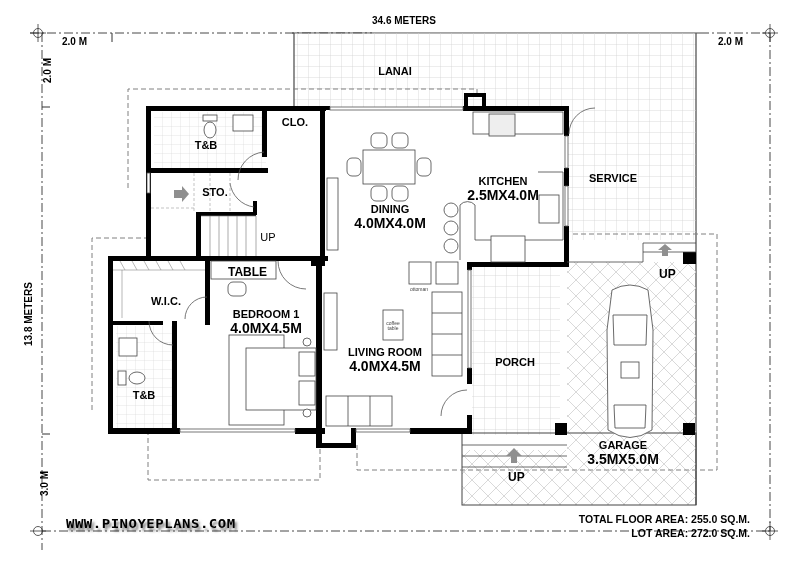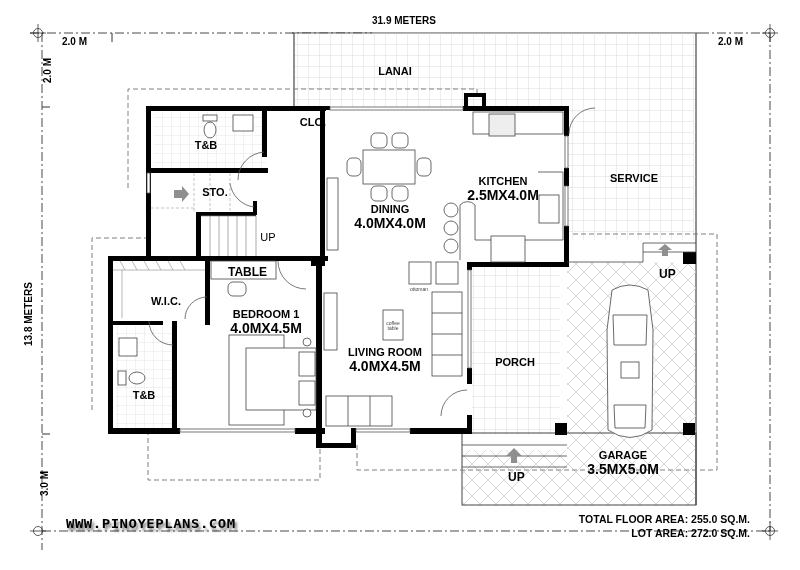--- a/index.html
+++ b/index.html
@@ -250,55 +250,55 @@
   <polygon points="662,256 662,250 658,250 665,244 672,250 668,250 668,256" fill="#8f8f8f"></polygon>
 
   <g stroke="#444" stroke-width="0.8" fill="none">
     <line x1="462" y1="445" x2="567" y2="445"></line>
     <line x1="462" y1="456" x2="567" y2="456"></line>
     <line x1="462" y1="467" x2="567" y2="467"></line>
   </g>
   <polygon points="511,463 511,456 506,456 514,448 522,456 517,456 517,463" fill="#8f8f8f"></polygon>
 </svg>
 
-<div class="lbl dimtxt" style="left:372px; top:16px;">31.9 METERS</div>
+<div class="lbl dimtxt" style="left:372px; top:16px;">34.6 METERS</div>
 <div class="lbl dimtxt" style="left:62px; top:37px;">2.0 M</div>
 <div class="lbl dimtxt" style="left:718px; top:37px;">2.0 M</div>
 <div class="lbl dimtxt vert" style="left:43px; top:83px;">2.0 M</div>
 <div class="lbl dimtxt vert" style="left:24px; top:346px;">13.8 METERS</div>
 <div class="lbl dimtxt vert" style="left:40px; top:496px;">3.0 M</div>
 
 <div class="lbl room" style="left:395px; top:66px;">LANAI</div>
 <div class="lbl room" style="left:206px; top:140px;">T&amp;B</div>
-<div class="lbl room" style="left:313px; top:117px;">CLO.</div>
+<div class="lbl room" style="left:295px; top:117px;">CLO.</div>
 <div class="lbl room" style="left:215px; top:187px;text-align:right;">STO.</div>
 <div class="lbl room" style="left:268px; top:232px; font-weight:normal;">UP</div>
 
 <div class="lbl room" style="left:390px; top:204px;">
   <span>DINING</span>
   <span class="dim">4.0MX4.0M</span>
 </div>
 <div class="lbl room" style="left:503px; top:176px;">
   <span>KITCHEN</span>
   <span class="dim">2.5MX4.0M</span>
 </div>
-<div class="lbl room" style="left:634px; top:173px;">SERVICE</div>
+<div class="lbl room" style="left:613px; top:173px;">SERVICE</div>
 <div class="lbl room" style="left:166px; top:296px;">W.I.C.</div>
 
 <div class="lbl room" style="left:266px; top:309px;">
   <span>BEDROOM 1</span>
   <span class="dim">4.0MX4.5M</span>
 </div>
 <div class="lbl room" style="left:144px; top:390px;">T&amp;B</div>
 <div class="lbl room" style="left:385px; top:347px;">
   <span>LIVING ROOM</span>
   <span class="dim">4.0MX4.5M</span>
 </div>
 <div class="lbl room" style="left:515px; top:357px;">PORCH</div>
-<div class="lbl room" style="left:623px; top:450px;">
+<div class="lbl room" style="left:623px; top:440px;">
   <span>GARAGE</span>
   <span class="dim">3.5MX5.0M</span>
 </div>
 
 <div class="lbl small" style="left:228px; top:266px;">TABLE</div>
 <div class="lbl tiny" style="left:410px; top:287px;">ottoman</div>
 <div class="lbl tiny" style="left:385px; top:321px; width:16px; white-space:normal; text-align:center;">coffee table</div>
 
 <div class="lbl small" style="left:659px; top:268px;">UP</div>
 <div class="lbl small" style="left:508px; top:471px;">UP</div>

